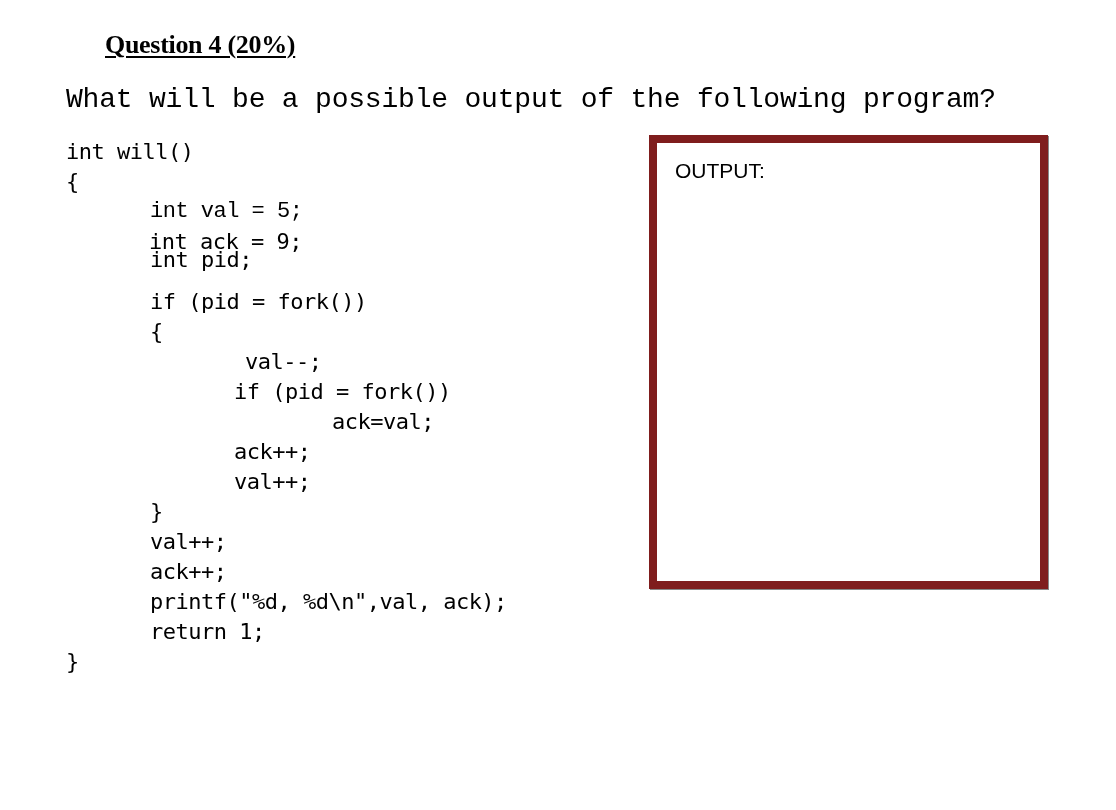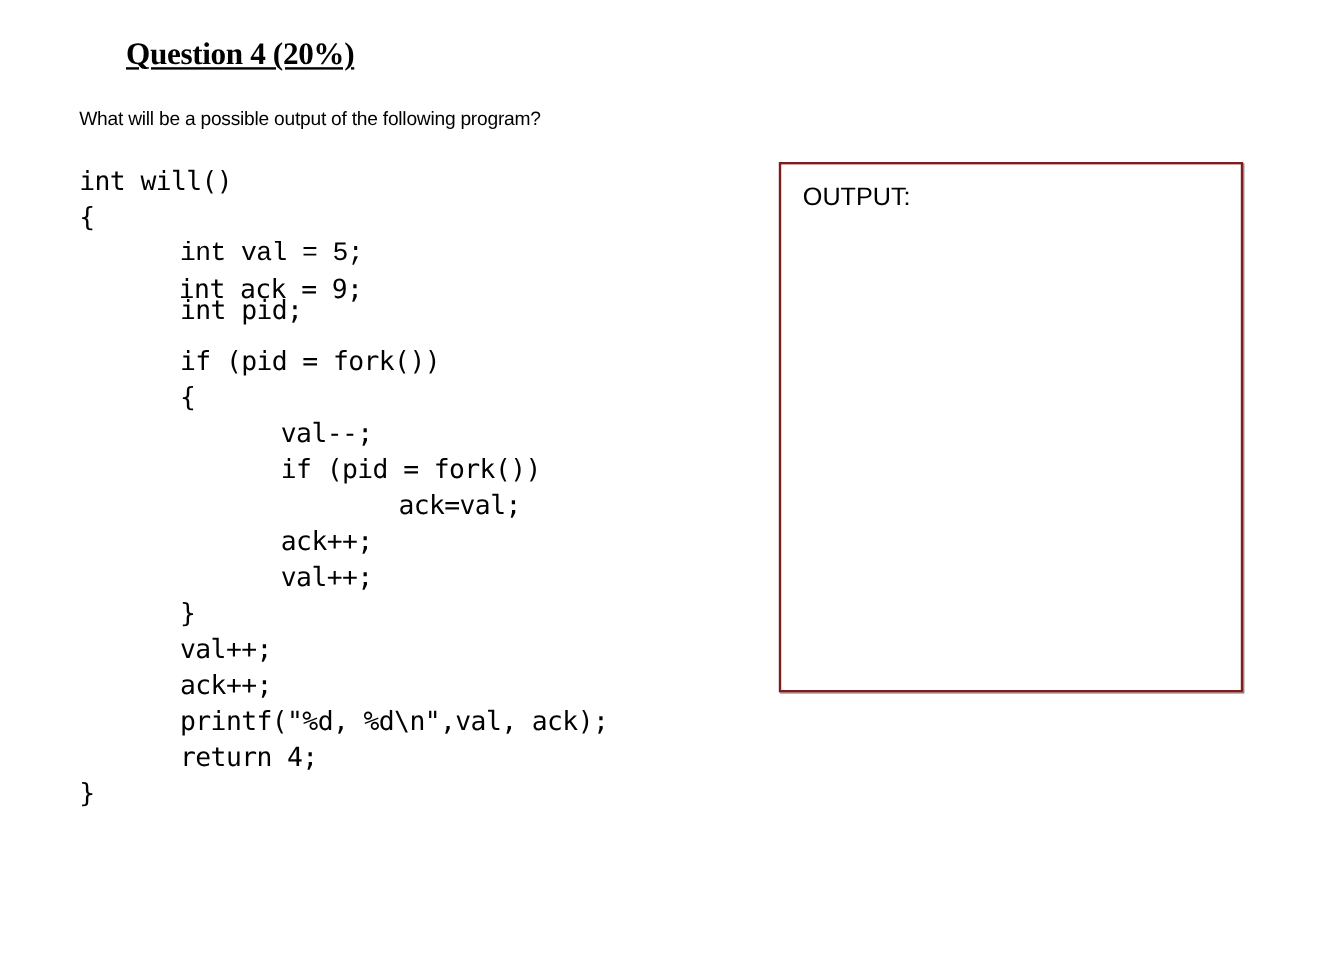--- a/index.html
+++ b/index.html
@@ -26,22 +26,22 @@
       text-decoration-thickness: 2px;
       text-underline-offset: 3px;
       white-space: nowrap;
       letter-spacing: -0.3px;
       margin-left: 39px;
     }
     .prompt {
       position: absolute;
       left: 66px;
       top: 84px;
-      font-family: Liberation Sans, sans-serif;
-      font-size: 16px;
+      font-family: Liberation Mono, monospace;
+      font-size: 28px;
       line-height: 32px;
       white-space: nowrap;
       letter-spacing: -0.2px;
     }
     .code {
       position: absolute;
       left: 66px;
       top: 137px;
       font-family: "DejaVu Sans Mono", monospace;
       font-size: 22px;
@@ -52,21 +52,21 @@
       height: 30px;
       line-height: 30px;
       letter-spacing: -0.5px;
     }
     .output-box {
       position: absolute;
       left: 649px;
       top: 135px;
       width: 383px;
       height: 438px;
-      border: 2px solid #7f1d1d;
+      border: 8px solid #7f1d1d;
       background: #ffffff;
       box-shadow: 1px 1px 0 #888888;
     }
     .output-label {
       position: absolute;
       left: 18px;
       top: 15px;
       font-family: "Liberation Sans", sans-serif;
       font-size: 21px;
       line-height: 26px;
@@ -80,28 +80,28 @@
 <div class="prompt">What will be a possible output of the following program?</div>
 
 <div class="code">
   <div class="code-line" style="left:0px;   top:0px;">int will()</div>
   <div class="code-line" style="left:0px;   top:30px;">{</div>
   <div class="code-line" style="left:84px;  top:60px;font-family:Liberation Mono, monospace;">int val = 5;</div>
   <div class="code-line" style="left:83px;  top:90px;">int ack = 9;</div>
   <div class="code-line" style="left:84px;  top:108px;">int pid;</div>
   <div class="code-line" style="left:84px;  top:150px;">if (pid = fork())</div>
   <div class="code-line" style="left:84px;  top:180px;">{</div>
-  <div class="code-line" style="left:168px; top:210px;">val--;</div>
+  <div class="code-line" style="left:179px; top:210px;">val--;</div>
   <div class="code-line" style="left:168px; top:240px;">if (pid = fork())</div>
   <div class="code-line" style="left:266px; top:270px;">ack=val;</div>
   <div class="code-line" style="left:168px; top:300px;">ack++;</div>
   <div class="code-line" style="left:168px; top:330px;">val++;</div>
   <div class="code-line" style="left:84px;  top:360px;">}</div>
   <div class="code-line" style="left:84px;  top:390px;">val++;</div>
   <div class="code-line" style="left:84px;  top:420px;">ack++;</div>
   <div class="code-line" style="left:84px;  top:450px;">printf("%d, %d\n",val, ack);</div>
-  <div class="code-line" style="left:84px;  top:480px;">return 4;</div>
+  <div class="code-line" style="left:84px;  top:480px;">return 1;</div>
   <div class="code-line" style="left:0px;   top:510px;">}</div>
 </div>
 
 <div class="output-box">
   <div class="output-label">OUTPUT:</div>
 </div>
 
 </body></html>

